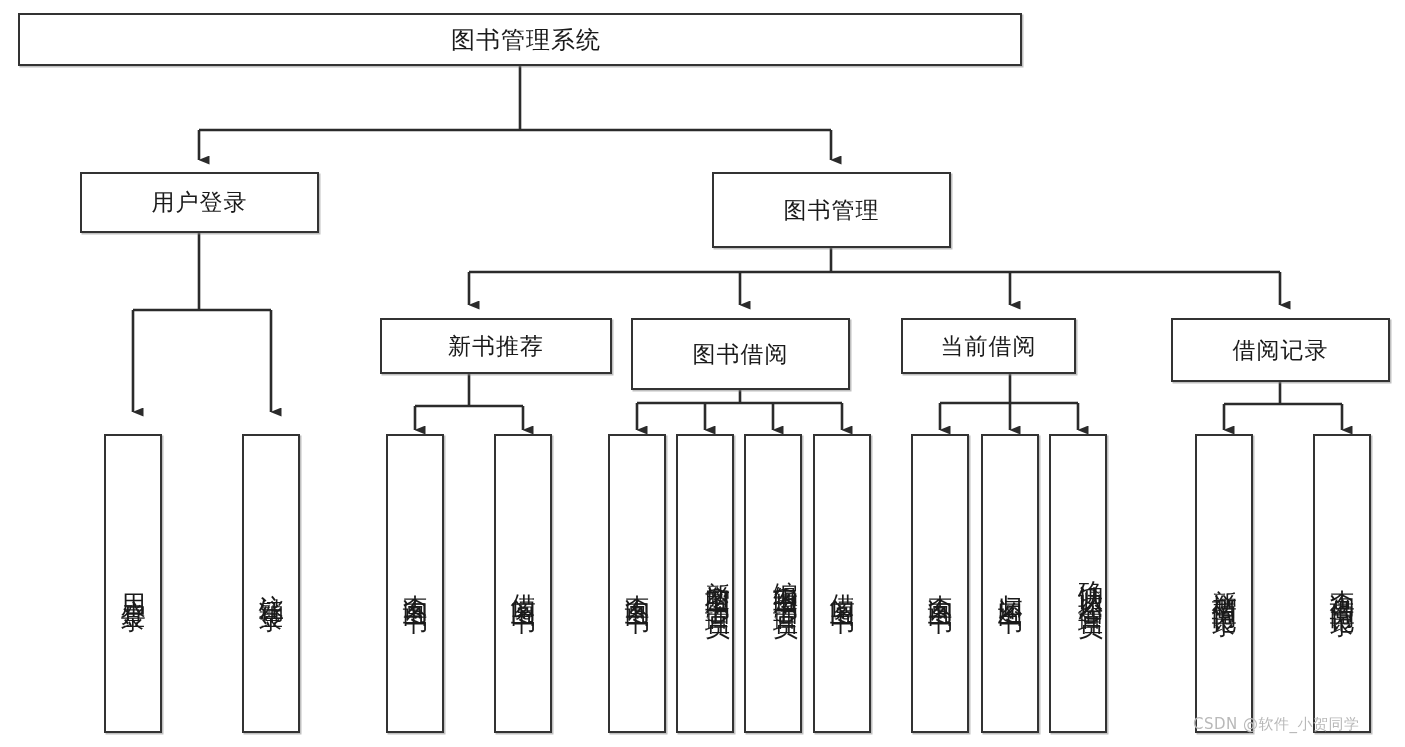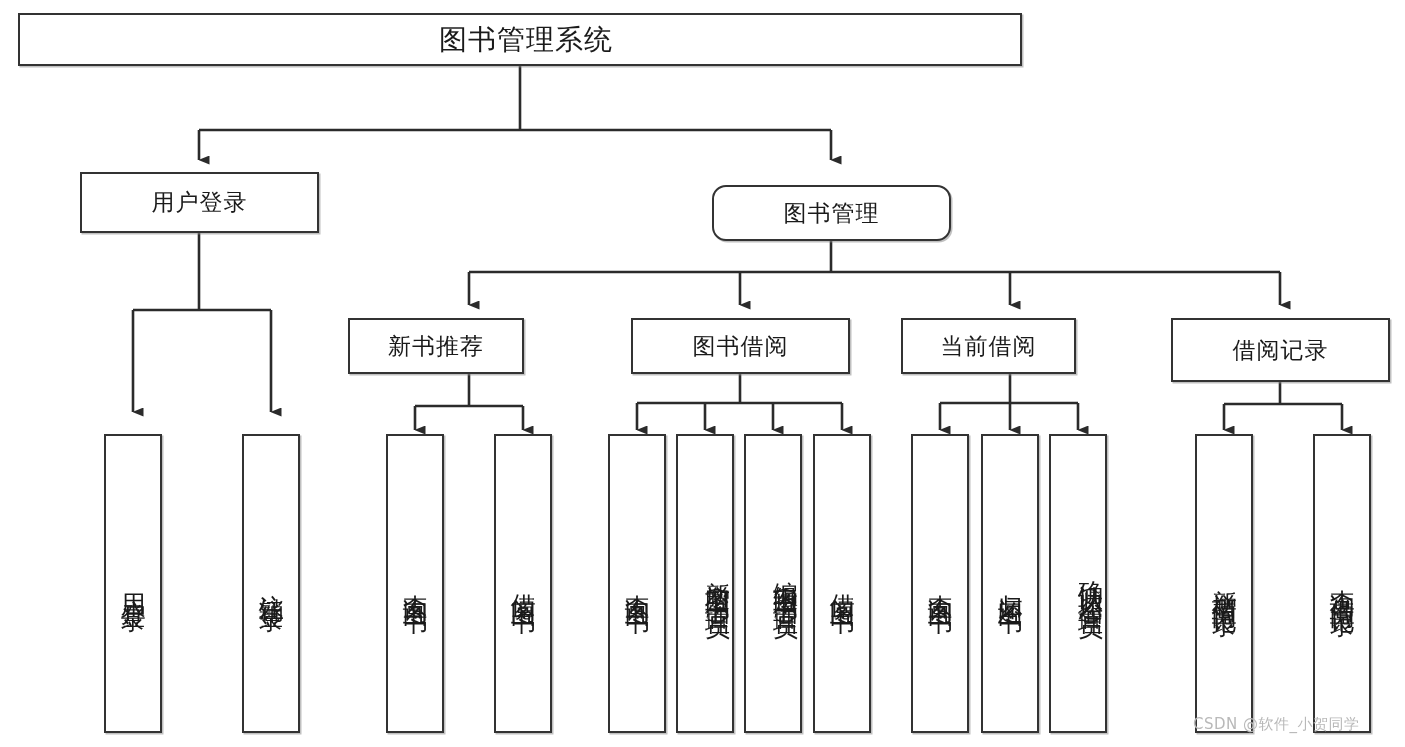--- a/index.html
+++ b/index.html
@@ -46,21 +46,21 @@
     font-size: 25px;
     line-height: 1.18;
     letter-spacing: 5px;
     padding-top: 6px;
     padding-bottom: 6px;
   }
   .node.vert.top-align {
     align-items: flex-start;
   }
   .node.root {
-    font-size: 28px;
+    font-size: 24px;
     letter-spacing: 1px;
     padding-left: 12px;
   }
   .watermark {
     position: absolute;
     font-size: 15px;
     color: #b9b9b9;
     white-space: nowrap;
     letter-spacing: 0.5px;
   }
@@ -120,28 +120,28 @@
     </g>
   </svg>
 
   <div class="node root" style="left:18px; top:13px; width:1004px; height:53px;">
     <span>图书管理系统</span>
   </div>
 
   <div class="node horiz" style="left:80px; top:172px; width:239px; height:61px;">
     <span>用户登录</span>
   </div>
-  <div class="node horiz" style="left:712px; top:185px; width:239px; height:56px;border-radius:14px;">
+  <div class="node horiz" style="left:712px; top:172px; width:239px; height:76px;">
     <span>图书管理</span>
   </div>
 
-  <div class="node horiz" style="left:348px; top:318px; width:176px; height:56px;">
+  <div class="node horiz" style="left:380px; top:318px; width:232px; height:56px;">
     <span>新书推荐</span>
   </div>
-  <div class="node horiz" style="left:631px; top:318px; width:219px; height:56px;">
+  <div class="node horiz" style="left:631px; top:318px; width:219px; height:72px;">
     <span>图书借阅</span>
   </div>
   <div class="node horiz" style="left:901px; top:318px; width:175px; height:56px;">
     <span>当前借阅</span>
   </div>
   <div class="node horiz" style="left:1171px; top:318px; width:219px; height:64px;">
     <span>借阅记录</span>
   </div>
 
   <div class="node vert" style="left:104px; top:434px; width:58px; height:299px;">

